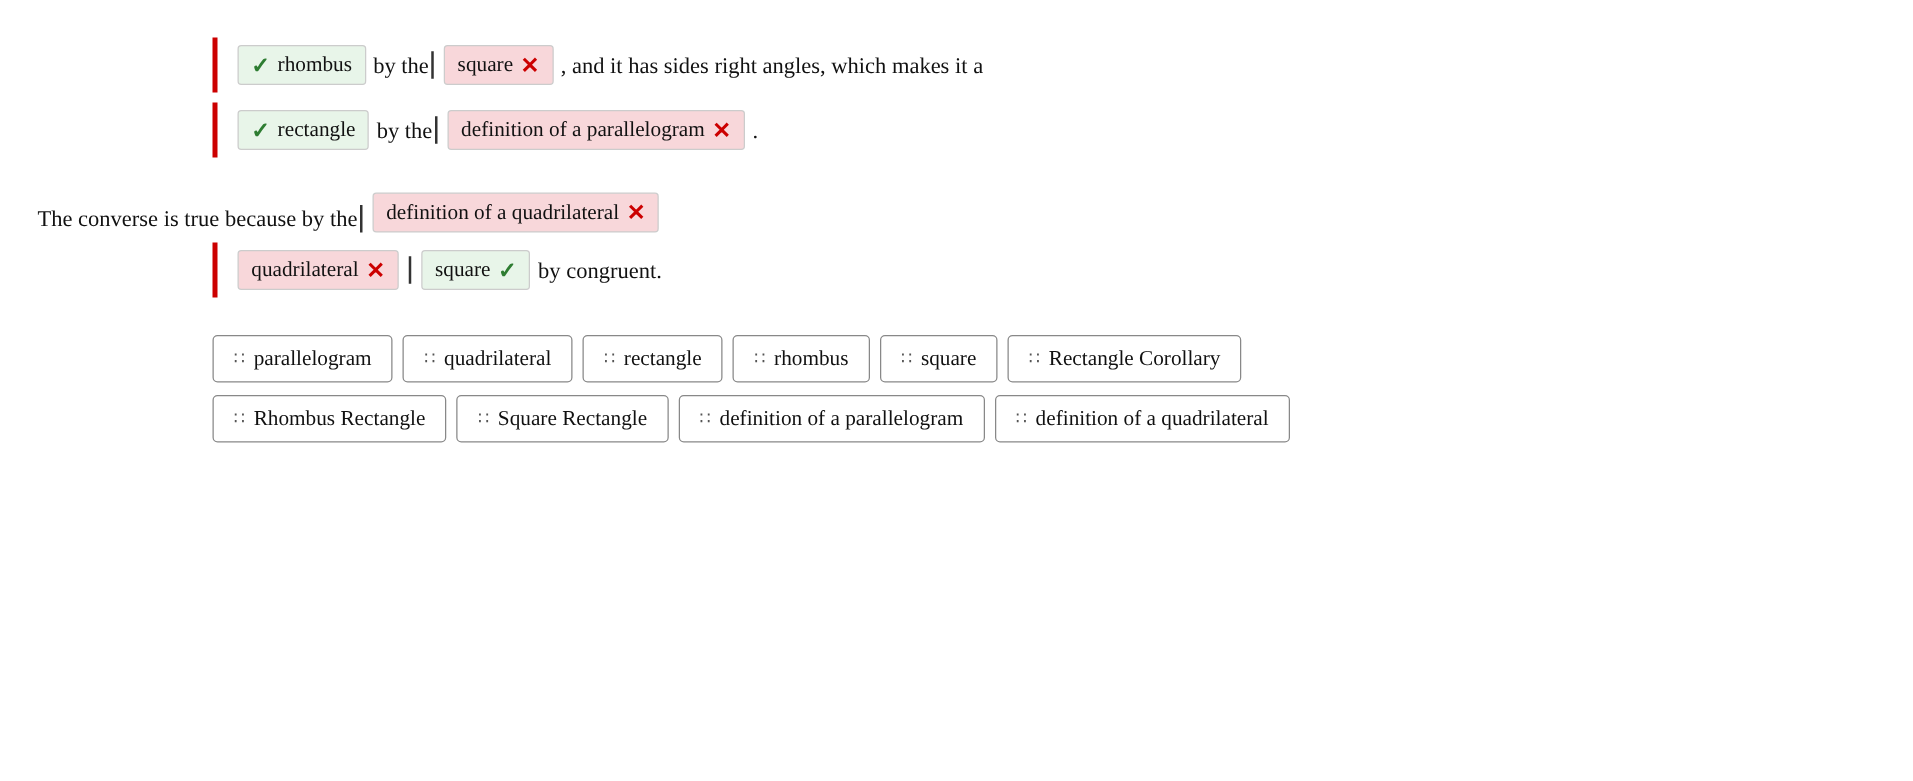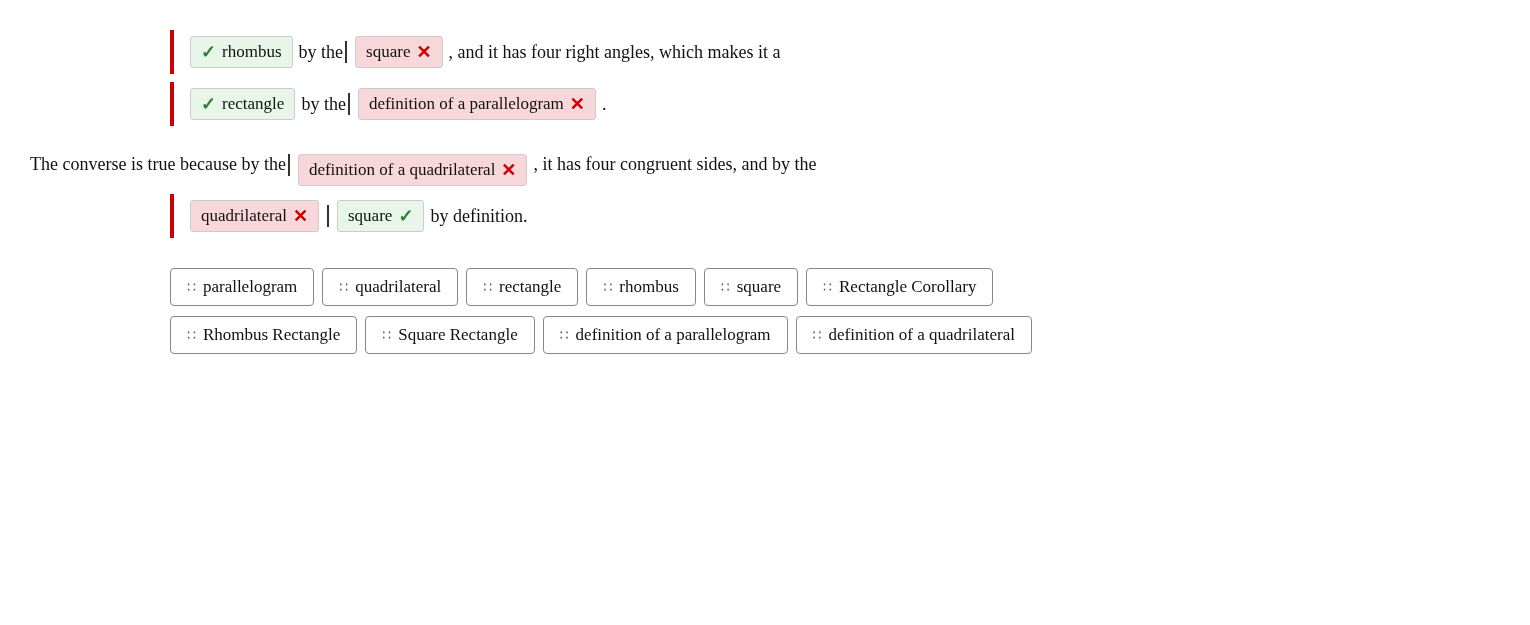--- a/index.html
+++ b/index.html
@@ -12,21 +12,21 @@
       min-height: 625px;
       padding: 20px 30px;
     }
 
     .content-area {
       padding: 10px 0;
     }
 
     .line-block {
       display: flex;
-      align-items: flex-start;
+      align-items: flex-end;
       flex-wrap: wrap;
       margin-bottom: 8px;
       padding-left: 0;
     }
 
     .indent-block {
       display: flex;
       align-items: center;
       flex-wrap: wrap;
       margin-bottom: 8px;
@@ -138,21 +138,21 @@
     <span class="answer-chip correct">
       <span class="check-icon">✓</span>
       <span>rhombus</span>
     </span>
     <span class="text-segment">by the</span>
     <span class="inline-cursor"></span>
     <span class="answer-chip incorrect">
       <span>square</span>
       <span class="x-icon">✕</span>
     </span>
-    <span class="text-segment">, and it has four right angles, which makes it a</span>
+    <span class="text-segment">, and it has sides right angles, which makes it a</span>
   </div>
 
   <div class="indent-block">
     <div class="left-bar"></div>
     <span class="answer-chip correct">
       <span class="check-icon">✓</span>
       <span>rectangle</span>
     </span>
     <span class="text-segment">by the</span>
     <span class="inline-cursor"></span>
@@ -165,35 +165,34 @@
 
   <div class="spacer-line"></div>
 
   <div class="line-block">
     <span class="text-segment">The converse is true because by the</span>
     <span class="inline-cursor"></span>
     <span class="answer-chip incorrect">
       <span>definition of a quadrilateral</span>
       <span class="x-icon">✕</span>
     </span>
-    <span class="text-segment">, it has four congruent sides, and by the</span>
   </div>
 
   <div class="indent-block">
     <div class="left-bar"></div>
     <span class="answer-chip incorrect">
       <span>quadrilateral</span>
       <span class="x-icon">✕</span>
     </span>
     <span class="inline-cursor"></span>
     <span class="answer-chip correct">
       <span>square</span>
       <span class="check-icon">✓</span>
     </span>
-    <span class="text-segment">by definition.</span>
+    <span class="text-segment">by congruent.</span>
   </div>
 
   <div class="drag-area">
     <div class="drag-row">
       <div class="drag-chip">
         <span class="drag-handle">∷</span>
         <span>parallelogram</span>
       </div>
       <div class="drag-chip">
         <span class="drag-handle">∷</span>

